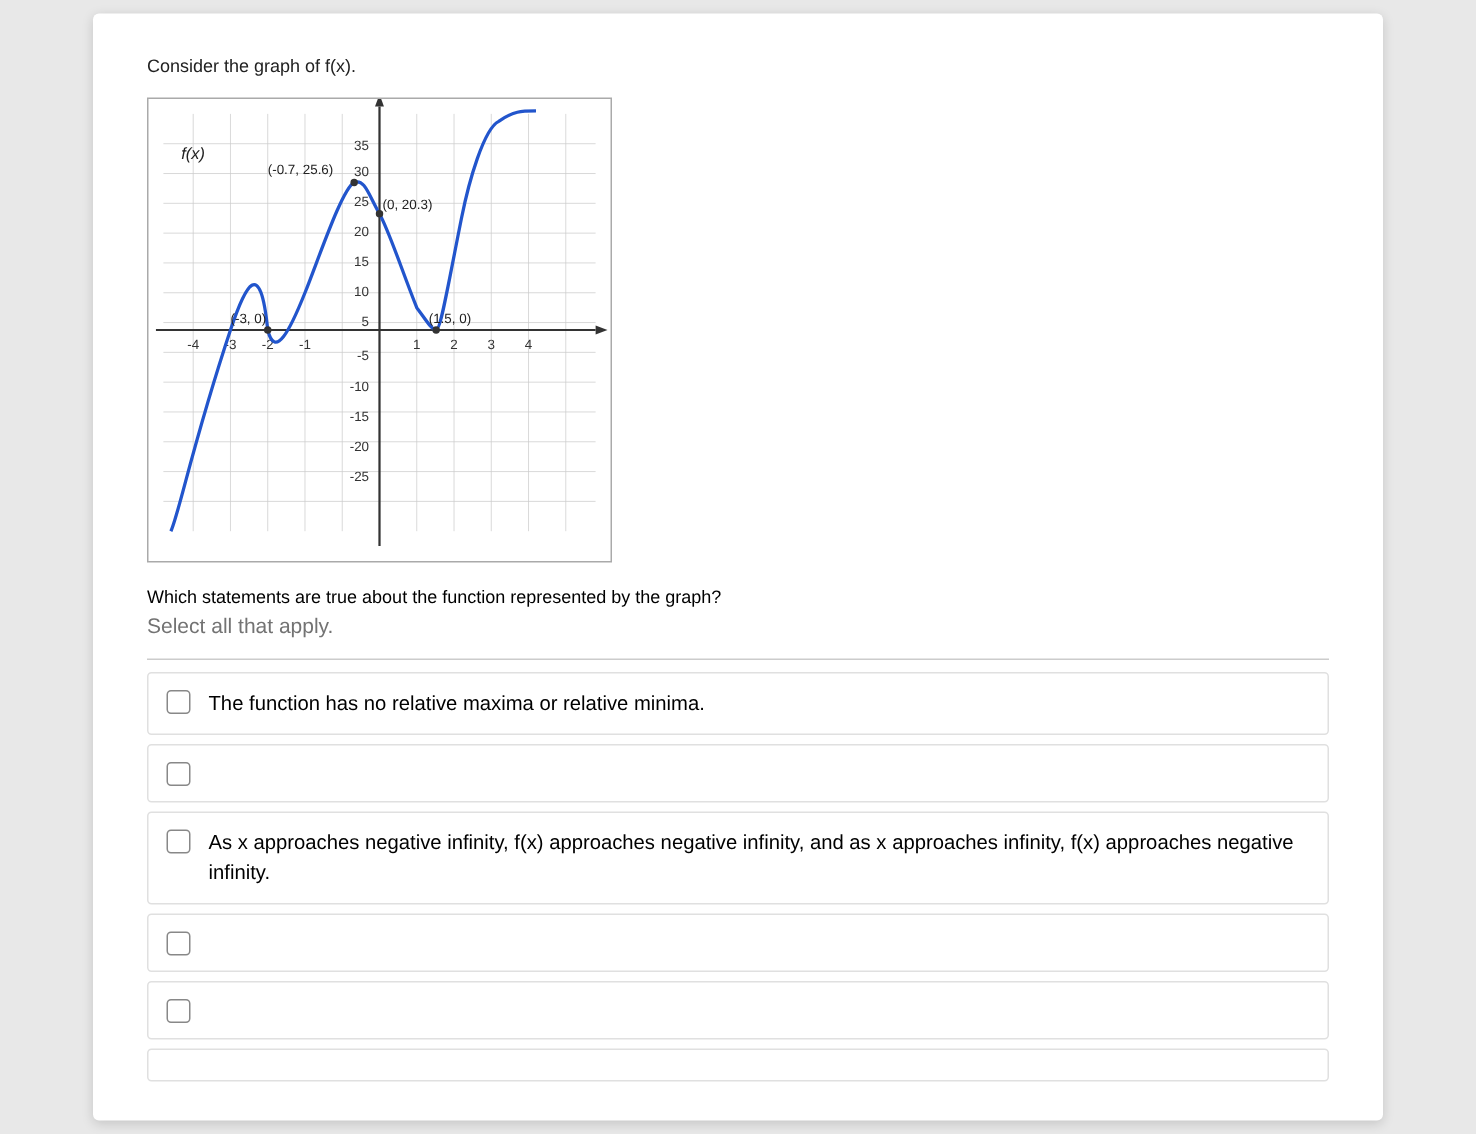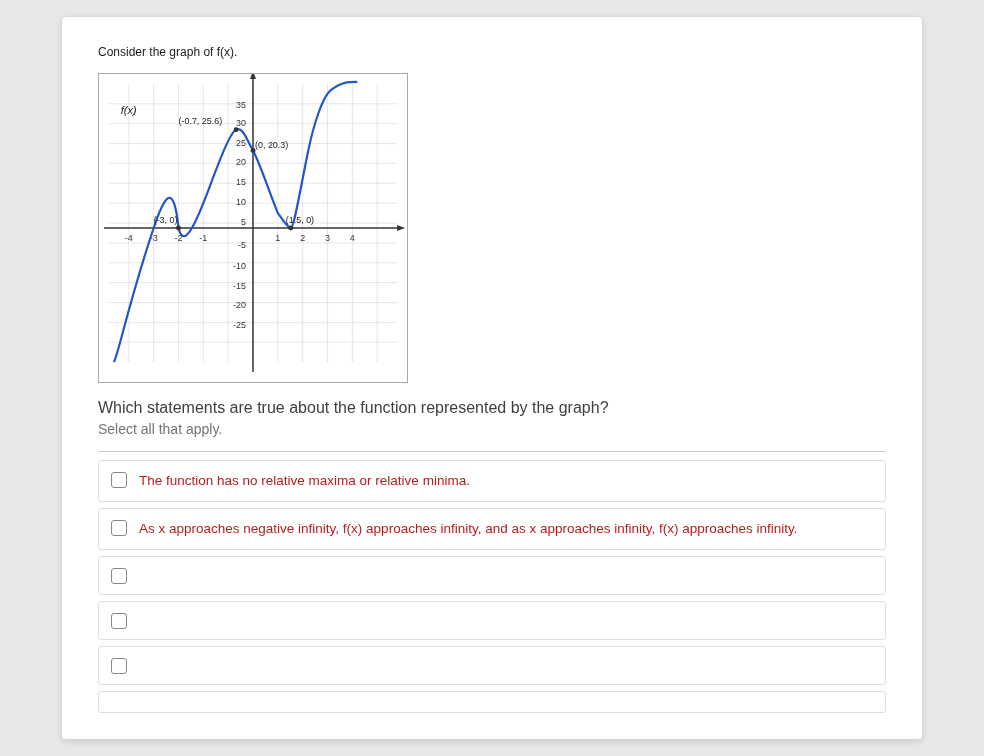--- a/index.html
+++ b/index.html
@@ -24,22 +24,22 @@
       color: #222;
       margin-bottom: 14px;
       font-weight: 400;
     }
     .graph-container {
       margin-bottom: 16px;
       display: flex;
       align-items: flex-start;
     }
     .question-subtitle {
-      font-size: 16px;
-      color: #404040;
+      font-size: 12px;
+      color: #000000;
       margin-bottom: 4px;
     }
     .select-all {
       font-size: 14px;
       color: #737373;
       margin-bottom: 14px;
     }
     .divider {
       border: none;
       border-top: 1px solid #ccc;
@@ -60,21 +60,21 @@
       height: 16px;
       border: 1.5px solid #888;
       border-radius: 3px;
       margin-right: 12px;
       margin-top: 1px;
       flex-shrink: 0;
       background: #fff;
     }
     .option-text {
       font-size: 13.5px;
-      color: #b91c1c;
+      color: #000000;
       line-height: 1.5;
     }
   </style>
 </head>
 <body>
 
 <div class="card">
   <div class="question-title">Consider the graph of f(x).</div>
 
   <div class="graph-container">
@@ -175,25 +175,25 @@
 
   <div>
 
     <div class="option-row">
       <div class="option-checkbox"></div>
       <span class="option-text">The function has no relative maxima or relative minima.</span>
     </div>
 
     <div class="option-row">
       <div class="option-checkbox"></div>
-      <span class="option-text">As x approaches negative infinity, f(x) approaches infinity, and as x approaches infinity, f(x) approaches infinity.</span>
-    </div>
-
-    <div class="option-row">
-      <div class="option-checkbox"></div>
+    </div>
+
+    <div class="option-row">
+      <div class="option-checkbox"></div>
+      <span class="option-text">As x approaches negative infinity, f(x) approaches negative infinity, and as x approaches infinity, f(x) approaches negative infinity.</span>
     </div>
 
     <div class="option-row">
       <div class="option-checkbox"></div>
     </div>
 
     <div class="option-row">
       <div class="option-checkbox"></div>
     </div>
 

